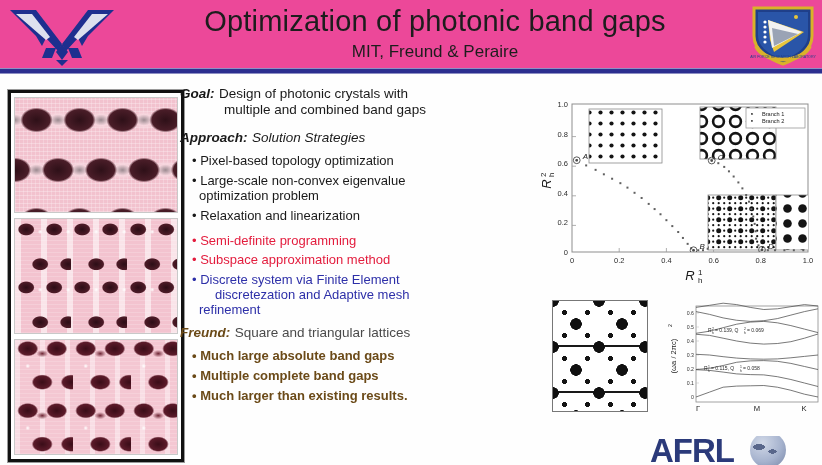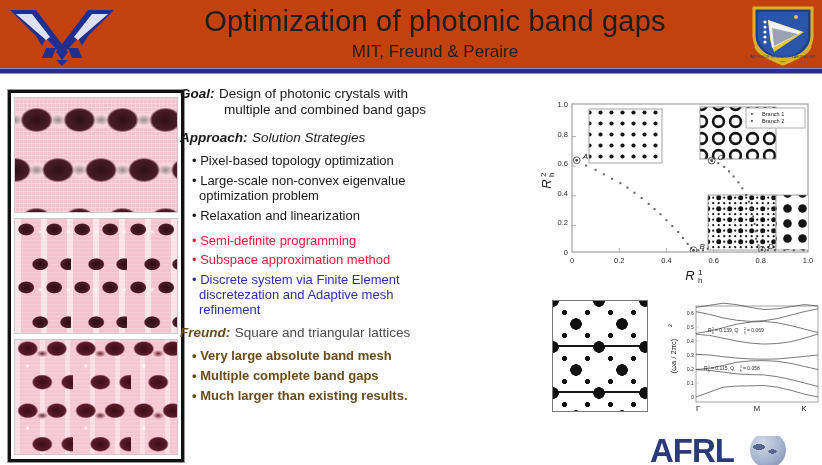--- a/index.html
+++ b/index.html
@@ -13,21 +13,21 @@
     position: relative;
     width: 822px; height: 465px;
     background: #fefefe;
     overflow: hidden;
   }
 
   
   #header {
     position: absolute; left: 0; top: 0;
     width: 822px; height: 70px;
-    background: #c2410c;
+    background: #ec4899;
   }
   #af-logo {
     position: absolute; left: 6px; top: 4px;
     width: 112px; height: 62px;
   }
   #afrl-logo {
     position: absolute; left: 748px; top: 2px;
     width: 70px; height: 66px;
   }
   #title-block {
@@ -302,32 +302,32 @@
 
     <div class="gap-sm"></div>
 
 
     <div class="gap-sm"></div>
     <div class="bullet b-red">• Semi-definite programming</div>
     <div class="gap-sm"></div>
     <div class="bullet b-red">• Subspace approximation  method</div>
     <div class="gap-sm"></div>
     <div class="bullet b-blue">• Discrete system via Finite Element</div>
-    <div class="bullet b-blue" style="text-indent:0;padding-left:0;margin-left:19px;">discretezation and Adaptive mesh</div>
+    <div class="bullet b-blue" style="text-indent:0;padding-left:0;margin-left:35px;">discretezation and Adaptive mesh</div>
     <div class="bullet b-blue" style="text-indent:0;padding-left:0;margin-left:19px;">refinement</div>
 
     <div class="gap-sm"></div>
 
     <div class="line">
       <span class="lead lead-results">Freund:</span>
       <span class="lead-results-val">Square and triangular lattices</span>
     </div>
 
     <div class="gap-sm"></div>
-    <div class="bullet b-brown">• Very large absolute band mesh</div>
+    <div class="bullet b-brown">• Much large absolute band gaps</div>
     <div class="gap-sm"></div>
     <div class="bullet b-brown">• Multiple  complete band gaps</div>
     <div class="gap-sm"></div>
     <div class="bullet b-brown">• Much larger than existing results.</div>
   </div>
 
   <svg id="scatter" viewBox="0 0 282 192">
     <defs>
       <pattern id="pA" width="11" height="11" patternUnits="userSpaceOnUse">
         <rect width="11" height="11" fill="#fff"></rect>

